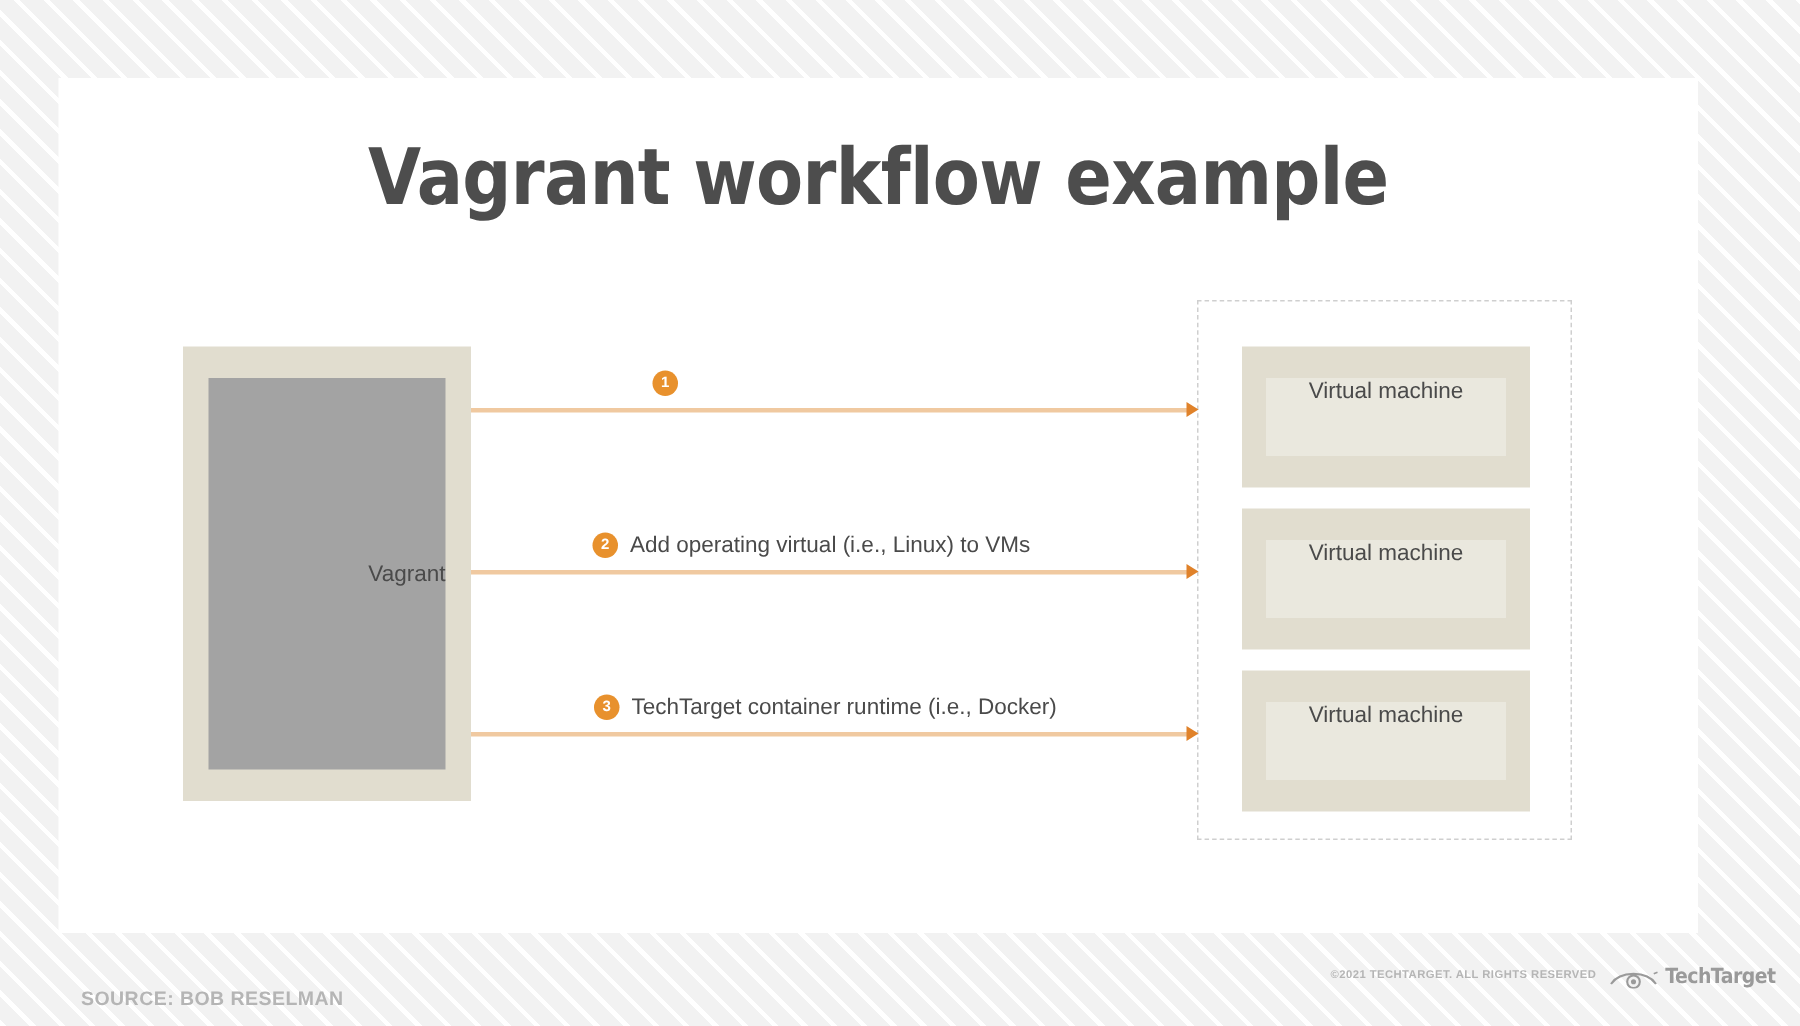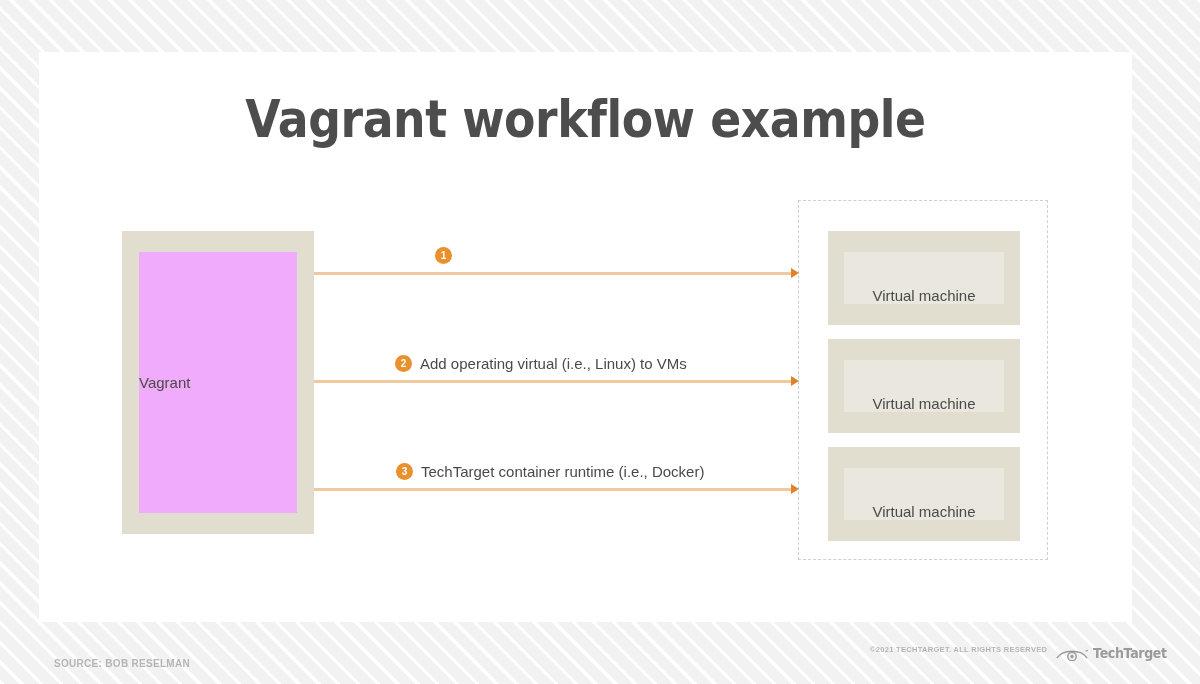--- a/index.html
+++ b/index.html
@@ -55,24 +55,24 @@
     width: 192px;
     height: 303px;
     background: #e1ddcf;
   }
   #vagrant-inner {
     position: absolute;
     left: 17px;
     top: 21px;
     width: 158px;
     height: 261px;
-    background: #f0abfc;
-    display: flex;
-    align-items: center;
-    justify-content: flex-start;
+    background: #a3a3a3;
+    display: flex;
+    align-items: center;
+    justify-content: flex-end;
   }
   #vagrant-label {
     font-size: 15px;
     color: #4a4a4a;
   }
 
   
   #vm-container {
     position: absolute;
     left: 759px;   
@@ -93,21 +93,21 @@
   #vm-block-2 { top: 287px; }  
   #vm-block-3 { top: 395px; }  
   .vm-inner {
     position: absolute;
     left: 16px;
     top: 21px;
     width: 160px;
     height: 52px;
     background: #eae8de;
     display: flex;
-    align-items: flex-end;
+    align-items: flex-start;
     justify-content: center;
   }
   .vm-label {
     font-size: 15px;
     color: #4a4a4a;
   }
 
   
   .arrow-line {
     position: absolute;
@@ -159,31 +159,31 @@
   .step-text {
     font-size: 15px;
     color: #4a4a4a;
   }
 
   
   #footer-source {
     position: absolute;
     left: 54px;
     top: 658px;
-    font-size: 10px;
+    font-size: 13px;
     font-weight: bold;
     letter-spacing: 0.3px;
     color: #b5b5b5;
   }
   #footer-right {
     position: absolute;
-    right: 29px;
+    right: 12px;
     top: 645px;
     display: flex;
-    align-items: center;
+    align-items: flex-start;
     gap: 8px;
   }
   #footer-copyright {
     font-size: 7.5px;
     font-weight: bold;
     letter-spacing: 0.3px;
     color: #b5b5b5;
     padding-bottom: 9px;
   }
   #techtarget-logo {

